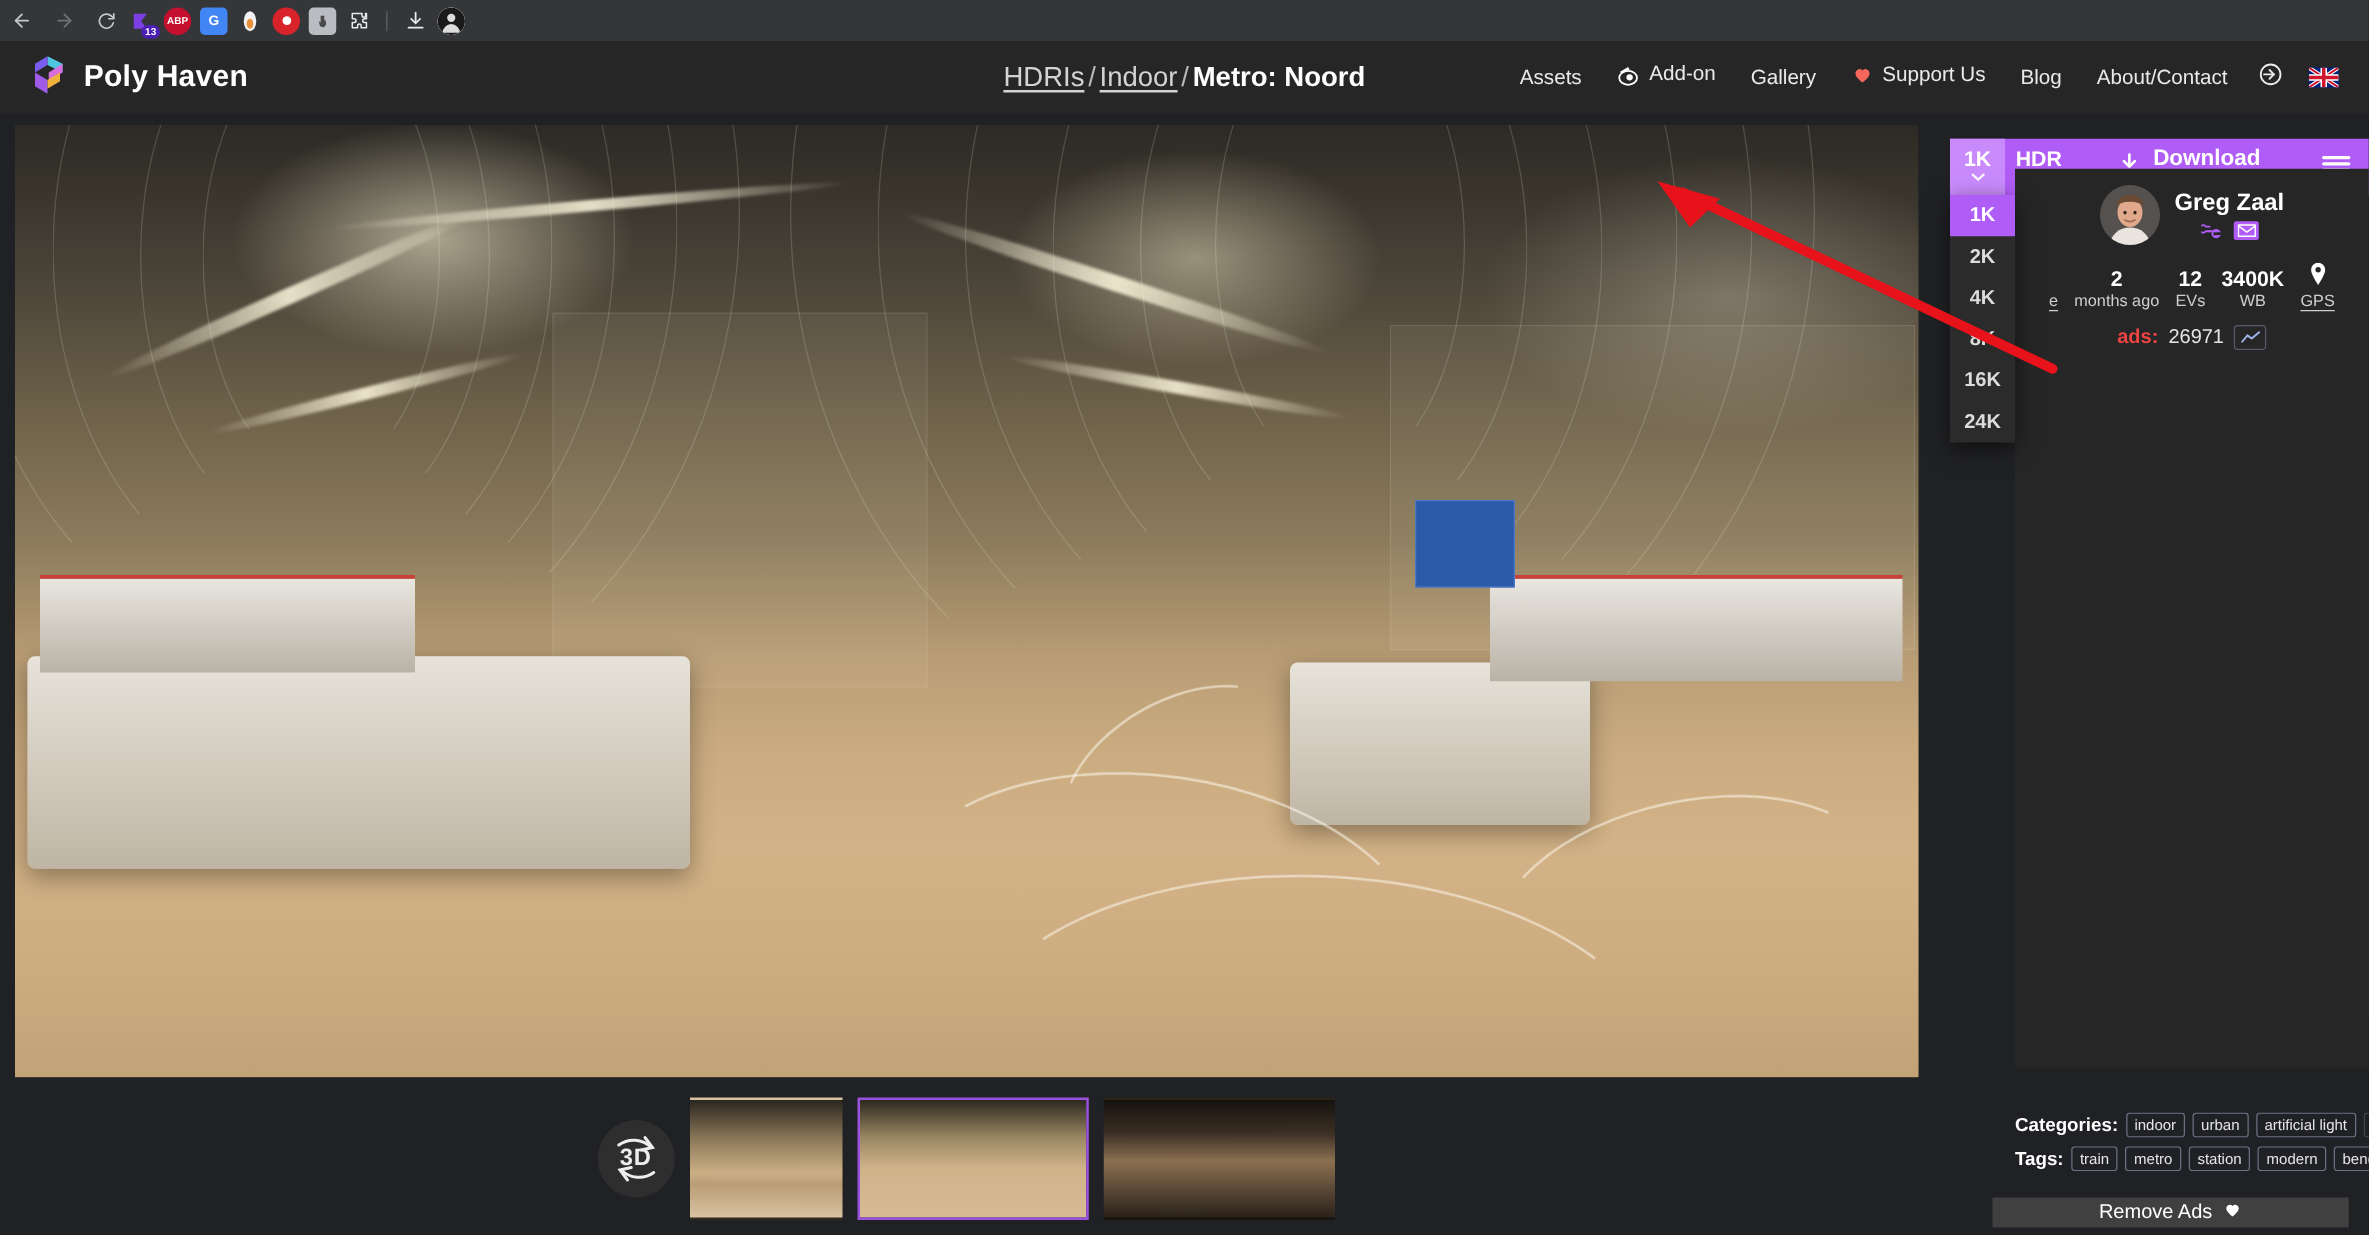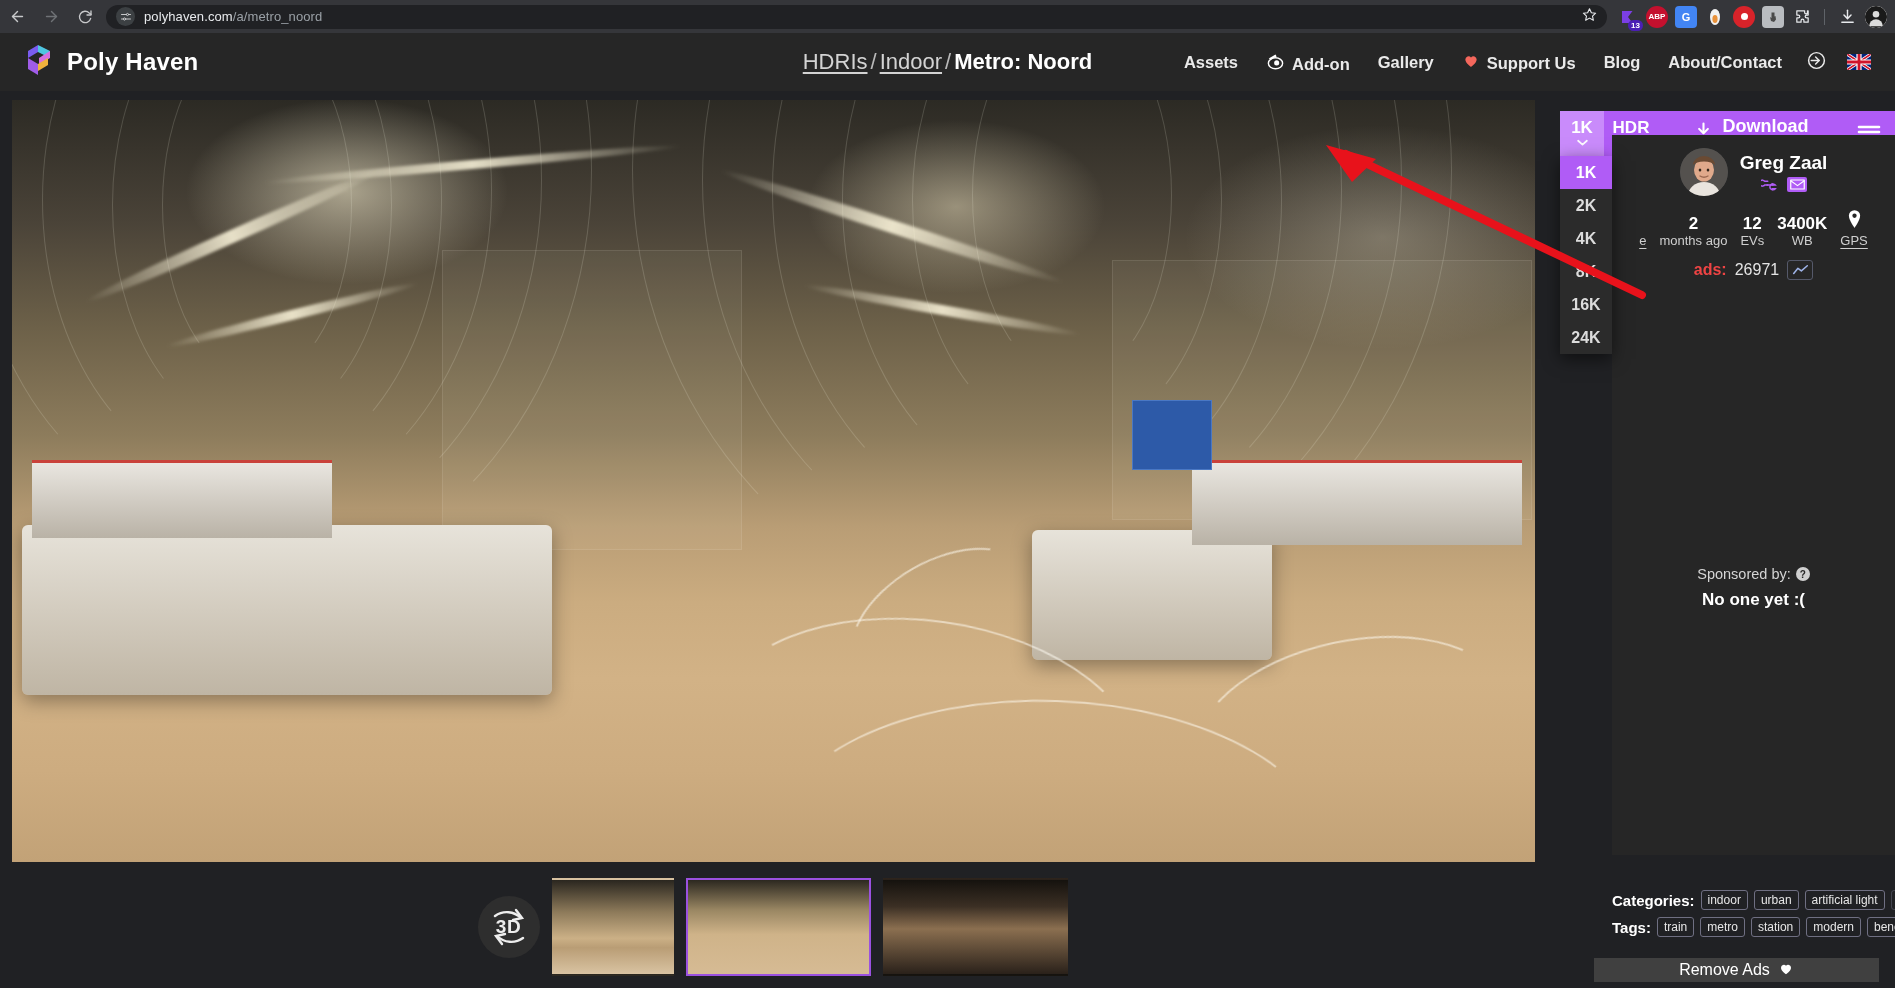--- a/index.html
+++ b/index.html
@@ -34,21 +34,21 @@
   #logo-area{ display:flex; align-items:center; gap:13px; padding-left:24px; }
   #brand-name{ color:#fff; font-size:24px; font-weight:bold; letter-spacing:.2px; }
   #breadcrumb{ position:absolute; left:0; right:0; text-align:center; font-size:22px;
     color:#d8d8d8; pointer-events:none; }
   #breadcrumb span{ pointer-events:auto; }
   .crumb-link{ text-decoration:underline; text-underline-offset:3px; color:#d3d3d3; }
   .crumb-current{ color:#fff; font-weight:bold; }
   .crumb-sep{ color:#b9b9b9; margin:0 3px; }
   #main-nav{ margin-left:auto; display:flex; align-items:center; gap:0; padding-right:10px; }
   .nav-item{ color:#eaeaea; font-size:16.5px; padding:6px 14px; display:flex;
-    align-items:flex-end; gap:7px; white-space:nowrap;font-weight:bold; }
+    align-items:flex-start; gap:7px; white-space:nowrap; }
   #lang-flag{ width:24px; height:16px; margin:0 14px 0 10px; position:relative;
     background:#00247d; border-radius:1px; overflow:hidden; flex:0 0 auto; }
 
   
   #viewer{ position:absolute; left:12px; top:100px; width:1523px; height:762px;
     overflow:hidden; background:#111; }
   #pano{ width:100%; height:100%; position:relative;
     background:
       radial-gradient(ellipse 260px 150px at 22% 12%, rgba(255,246,214,.55), transparent 62%),
       radial-gradient(ellipse 240px 140px at 62% 14%, rgba(255,243,206,.45), transparent 62%),
@@ -166,38 +166,20 @@
         <polyline points="12 5 19 12 12 19"></polyline>
       </svg>
   </div>
   <div class="nav-btn">
     <svg width="16" height="16" viewBox="0 0 24 24" fill="none" stroke="currentColor" stroke-width="2" stroke-linecap="round" stroke-linejoin="round">
         <polyline points="21 3 21 9 15 9"></polyline>
         <path d="M20.5 14a8.5 8.5 0 1 1-2.2-8.1L21 8"></path>
       </svg>
   </div>
 
-  <div id="omnibox">
-    <span id="site-info-icon">
-      <svg width="12" height="12" viewBox="0 0 24 24" fill="none" stroke="#c8c9cb" stroke-width="2" stroke-linecap="round">
-          <line x1="3" y1="7" x2="13" y2="7"></line>
-          <line x1="17" y1="7" x2="21" y2="7"></line>
-          <circle cx="15" cy="7" r="2.2"></circle>
-          <line x1="3" y1="16" x2="7" y2="16"></line>
-          <line x1="11" y1="16" x2="21" y2="16"></line>
-          <circle cx="9" cy="16" r="2.2"></circle>
-        </svg>
-    </span>
-    <span id="omnibox-url"><span>polyhaven.com</span><span class="path">/a/metro_noord</span></span>
-    <span id="star-icon">
-      <svg width="15" height="15" viewBox="0 0 24 24" fill="none" stroke="currentColor" stroke-width="1.8" stroke-linejoin="round">
-          <polygon points="12 2.8 15 9.2 21.8 9.9 16.8 14.5 18.2 21.2 12 17.8 5.8 21.2 7.2 14.5 2.2 9.9 9 9.2"></polygon>
-        </svg>
-    </span>
-  </div>
 
   <div id="ext-bar">
     <div class="ext" style="background:transparent;">
       <svg width="18" height="18" viewBox="0 0 24 24">
           <path d="M4 4 L18 4 L12 12 L18 20 L4 20 Z" fill="#7b3fe4"></path>
         </svg>
       <span class="ext-badge">13</span>
     </div>
     <div class="ext" style="background:#c4102e;border-radius:50%;">
       <span style="font-size:8px;">ABP</span>
@@ -459,27 +441,20 @@
   <div id="downloads-row">
     <span id="downloads-label">ads:</span>
     <span id="downloads-count">26971</span>
     <span id="downloads-graph-btn">
       <svg width="17" height="12" viewBox="0 0 20 14" fill="none" stroke="#9fb4e8" stroke-width="1.8" stroke-linecap="round" stroke-linejoin="round">
           <polyline points="2 11 7 5 11 8 18 2"></polyline>
         </svg>
     </span>
   </div>
 
-  <div id="sponsor-block">
-    <span id="sponsor-label">
-      <span>Sponsored by:</span>
-      <span id="sponsor-help">?</span>
-    </span>
-    <div id="sponsor-value">No one yet :(</div>
-  </div>
 </div>
 
 <div id="meta-block">
   <div class="meta-row">
     <span class="meta-label">Categories:</span>
     <span class="chip">indoor</span>
     <span class="chip">urban</span>
     <span class="chip">artificial light</span>
     <span class="chip faded">ni</span>
 

